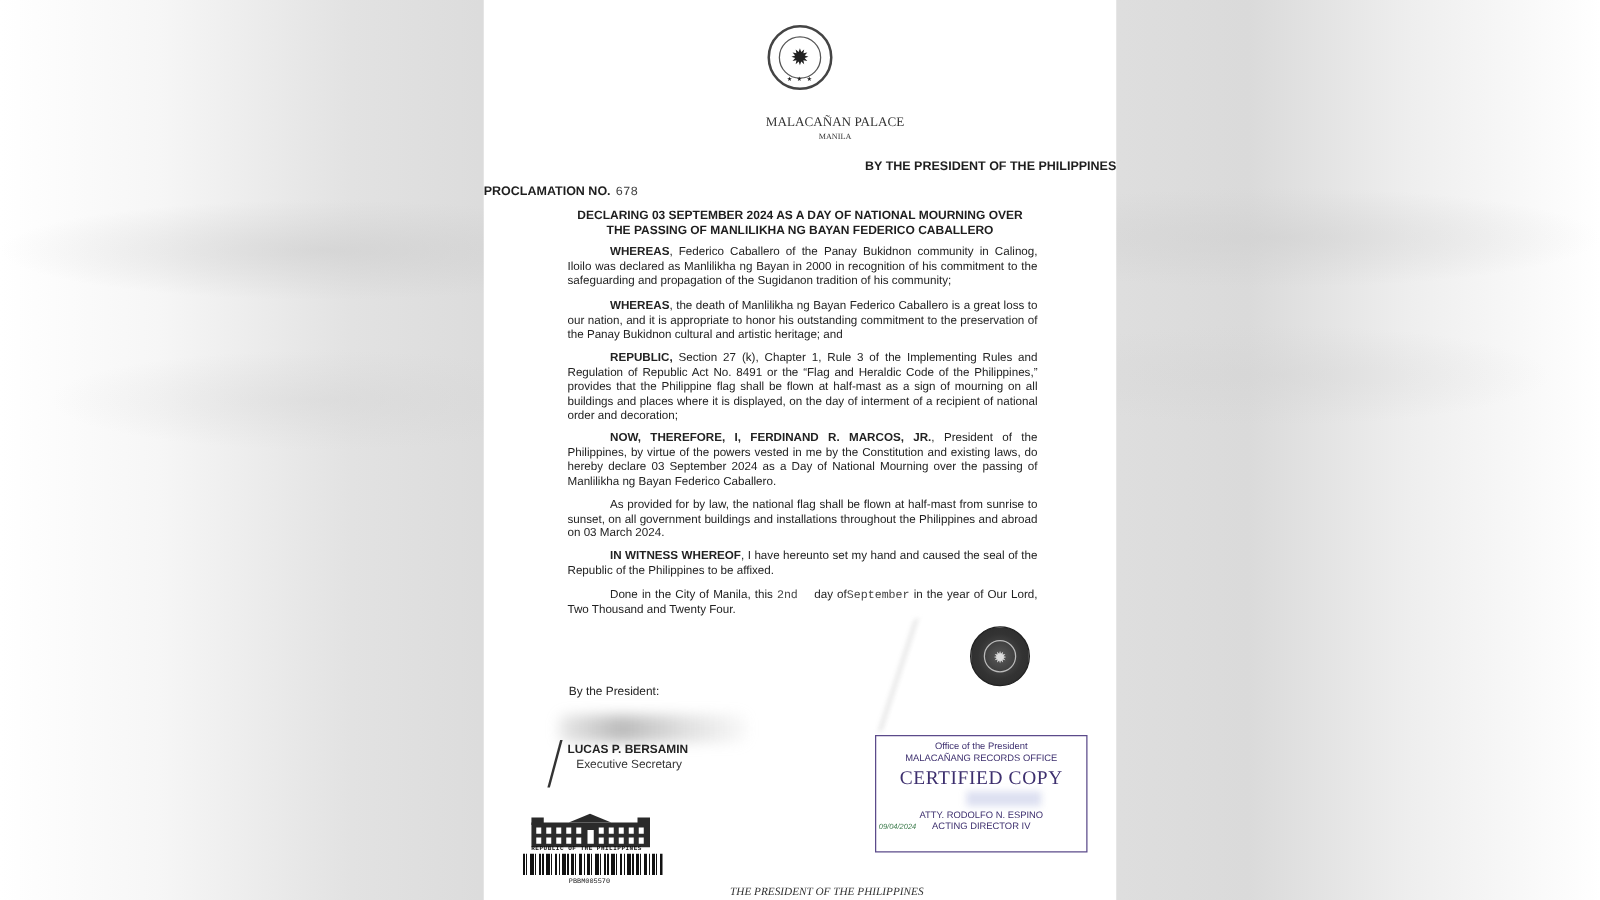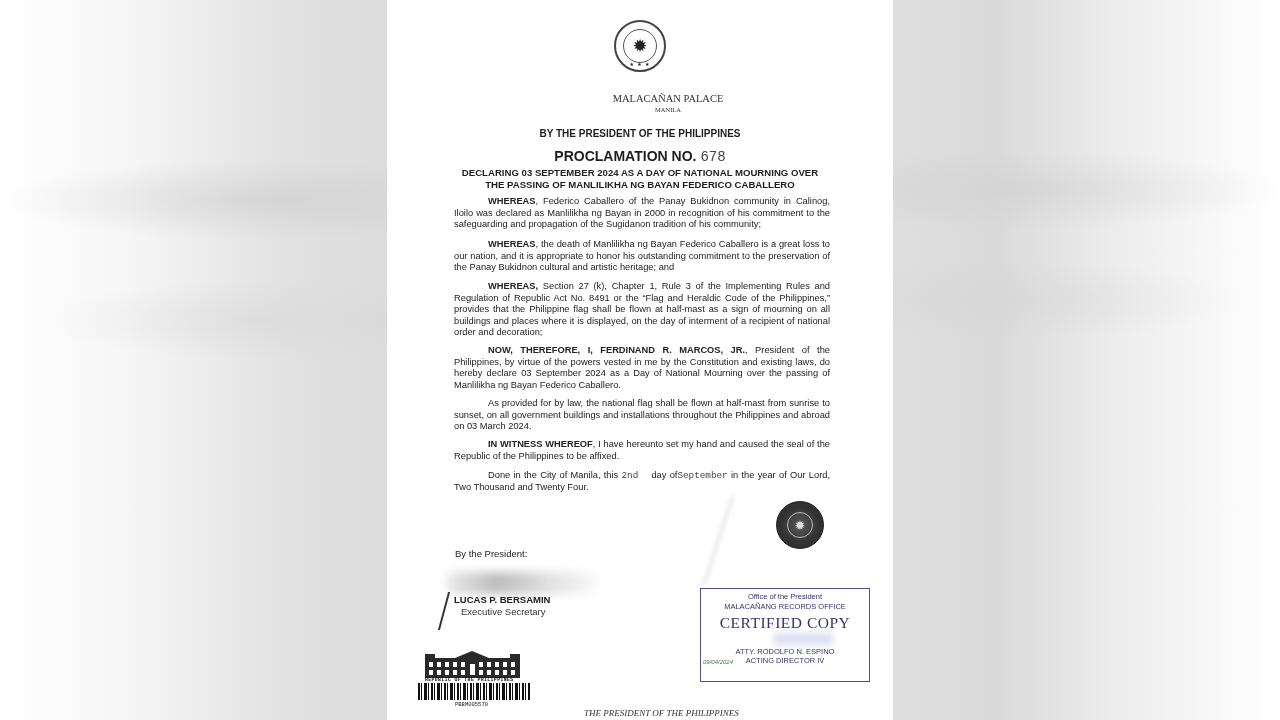--- a/index.html
+++ b/index.html
@@ -33,22 +33,22 @@
     position:absolute; left:0; top:0; width:100%; height:100%;
     display:flex; align-items:center; justify-content:center;
     font-size:18px; color:#222; line-height:1;
   }
   .seal-top .stars {
     position:absolute; left:0; right:0; bottom:3px; text-align:center; font-size:5px; color:#222; letter-spacing:1px;
   }
   .serif { font-family:"Liberation Serif", serif;padding-left:28px; }
   .palace { left:0; width:506px; top:93px; text-align:center; font-size:10.5px; color:#333; }
   .manila { left:0; width:506px; top:106px; text-align:center; font-size:6.5px; color:#333; }
-  .by-pres { left:0; width:506px; top:128px; text-align:center; font-weight:bold; font-size:10px; }
-  .procl { left:0; width:506px; top:148px; text-align:center; font-weight:bold; font-size:14px; }
+  .by-pres { left:0; width:506px; top:128px; text-align:right; font-weight:bold; font-size:10px; }
+  .procl { left:0; width:506px; top:148px; font-weight:bold; font-size:10px; }
   .procl .num { font-family:"Liberation Mono", monospace; font-weight:normal; color:#444; margin-left:4px; }
   .title { left:60px; width:386px; top:167px; text-align:center; font-weight:bold; font-size:9.6px; line-height:12px; }
   .para {
     left:67px; width:376px; font-size:9.3px; line-height:11.6px; text-align:justify; color:#222;
     text-indent:34px;
   }
   .para b { font-weight:bold; }
   .mono { font-family:"Liberation Mono", monospace; color:#444; }
   .seal-bottom {
     left:389px; top:501px; width:48px; height:48px; border-radius:50%;
@@ -130,21 +130,21 @@
     <div>THE PASSING OF MANLILIKHA NG BAYAN FEDERICO CABALLERO</div>
   </div>
 
   <div class="abs para" style="top:196px;">
     <b>WHEREAS</b><span>, Federico Caballero of the Panay Bukidnon community in Calinog, Iloilo was declared as Manlilikha ng Bayan in 2000 in recognition of his commitment to the safeguarding and propagation of the Sugidanon tradition of his community;</span>
   </div>
   <div class="abs para" style="top:239px;">
     <b>WHEREAS</b><span>, the death of Manlilikha ng Bayan Federico Caballero is a great loss to our nation, and it is appropriate to honor his outstanding commitment to the preservation of the Panay Bukidnon cultural and artistic heritage; and</span>
   </div>
   <div class="abs para" style="top:281px;">
-    <b>WHEREAS,</b><span> Section 27 (k), Chapter 1, Rule 3 of the Implementing Rules and Regulation of Republic Act No. 8491 or the “Flag and Heraldic Code of the Philippines,” provides that the Philippine flag shall be flown at half-mast as a sign of mourning on all buildings and places where it is displayed, on the day of interment of a recipient of national order and decoration;</span>
+    <b>REPUBLIC,</b><span> Section 27 (k), Chapter 1, Rule 3 of the Implementing Rules and Regulation of Republic Act No. 8491 or the “Flag and Heraldic Code of the Philippines,” provides that the Philippine flag shall be flown at half-mast as a sign of mourning on all buildings and places where it is displayed, on the day of interment of a recipient of national order and decoration;</span>
   </div>
   <div class="abs para" style="top:345px;">
     <b>NOW, THEREFORE, I, FERDINAND R. MARCOS, JR.</b><span>, President of the Philippines, by virtue of the powers vested in me by the Constitution and existing laws, do hereby declare 03 September 2024 as a Day of National Mourning over the passing of Manlilikha ng Bayan Federico Caballero.</span>
   </div>
   <div class="abs para" style="top:398px;">
     <b></b><span>As provided for by law, the national flag shall be flown at half-mast from sunrise to sunset, on all government buildings and installations throughout the Philippines and abroad on 03 March 2024.</span>
   </div>
   <div class="abs para" style="top:439px;">
     <b>IN WITNESS WHEREOF</b><span>, I have hereunto set my hand and caused the seal of the Republic of the Philippines to be affixed.</span>
   </div>

